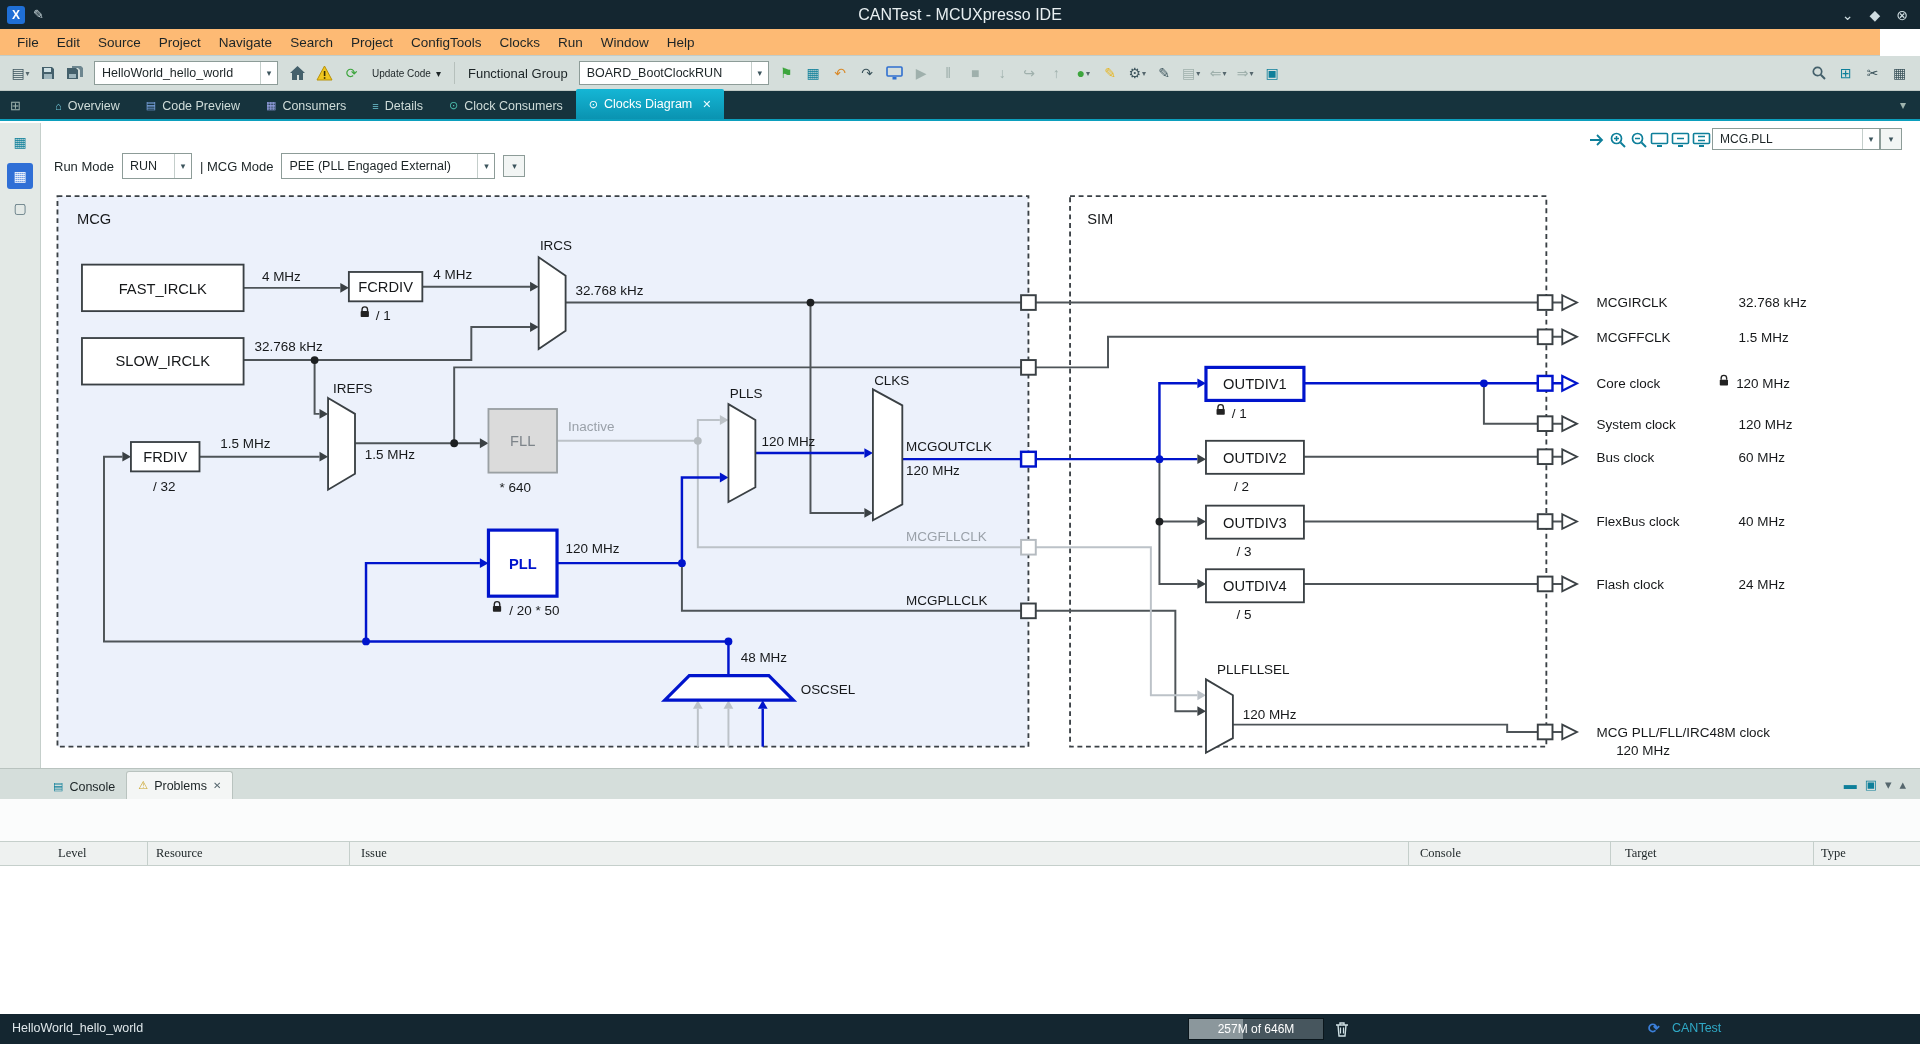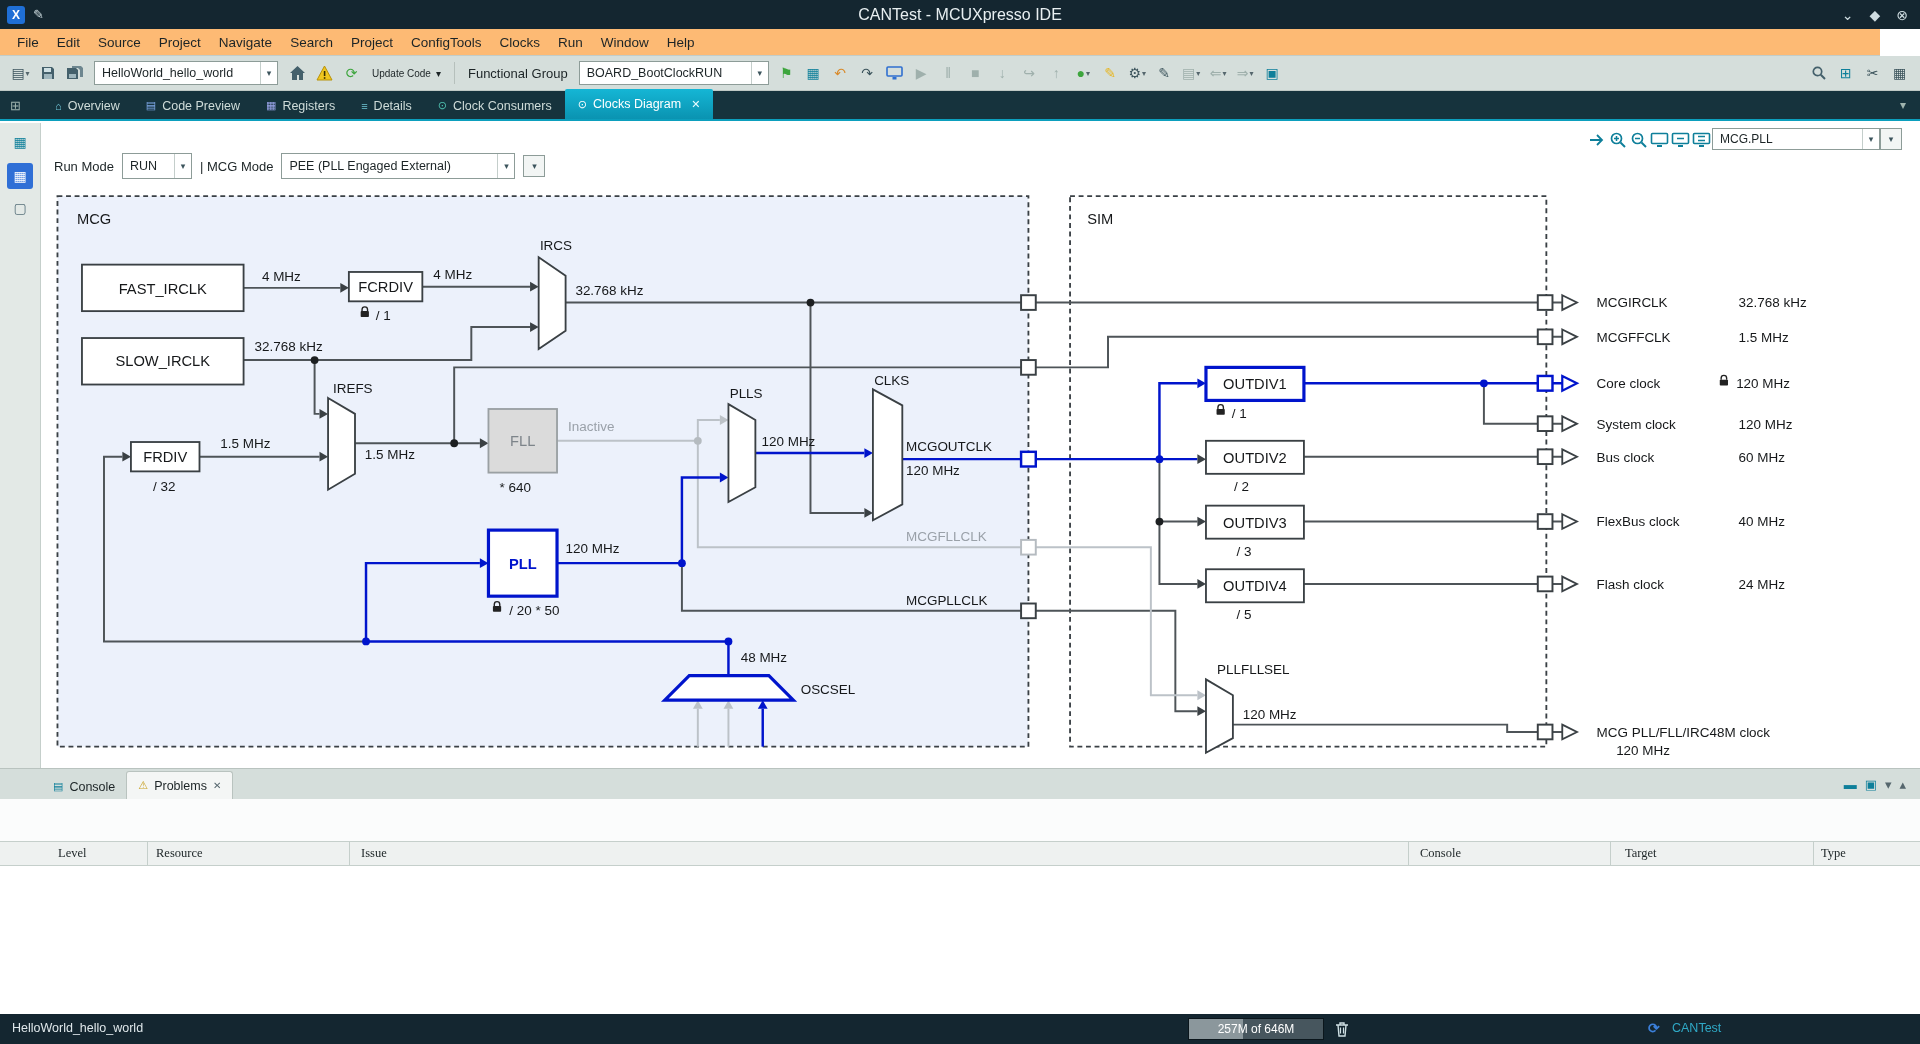--- a/index.html
+++ b/index.html
@@ -48,21 +48,21 @@
   .ptile.active { background:#2f6fd6; color:#fff; }
   .canvas { position:absolute; left:41px; top:0; width:1879px; height:645px; background:#fff; }
 
   .canvas-tools { position:absolute; top:5px; right:18px; display:flex; align-items:flex-end; }
   .cico { width:21px; height:21px; display:flex; align-items:center; justify-content:center; }
   .combo.view { width:168px; height:22px; font-size:12px; }
   .sq-dd { width:22px; height:22px; border:1px solid #8d9c98; background:#f2f5f4; display:flex; align-items:center; justify-content:center; font-size:9px; color:#3c545c; }
 
   .mode-row { position:absolute; top:30px; left:13px; display:flex; align-items:center; gap:8px; font-size:13px; }
   .combo.run { width:70px; height:26px; }
-  .combo.mcg { width:234px; height:26px; }
+  .combo.mcg { width:214px; height:26px; }
 
   svg text { font-family:"Liberation Sans",sans-serif; }
   .t   { font-size:11px; fill:#16181a; }
   .t12 { font-size:12px; fill:#16181a; }
   .tgy { fill:#9aa1a9; }
   .tbl { fill:#0014cc; font-weight:bold; }
   .w   { stroke:#4e5458; stroke-width:1.6; fill:none; }
   .wb  { stroke:#0014cc; stroke-width:2; fill:none; }
   .wg  { stroke:#bcc2c8; stroke-width:1.6; fill:none; }
   .bx  { fill:#fff; stroke:#3a4044; stroke-width:1.5; }
@@ -242,21 +242,21 @@
   <div class="tab">
       <span class="tico g-teal" style="color:#6fc4d4">⌂</span>
       <span>Overview</span>
     </div>
   <div class="tab">
       <span class="tico" style="color:#7fa9e8">▤</span>
       <span>Code Preview</span>
     </div>
   <div class="tab">
       <span class="tico" style="color:#9aa4e8">▦</span>
-      <span>Registers</span>
+      <span>Consumers</span>
     </div>
   <div class="tab">
       <span class="tico" style="color:#6fc4d4">≡</span>
       <span>Details</span>
     </div>
   <div class="tab">
       <span class="tico" style="color:#4fc0b0">⊙</span>
       <span>Clock Consumers</span>
     </div>
   <div class="tab active">

